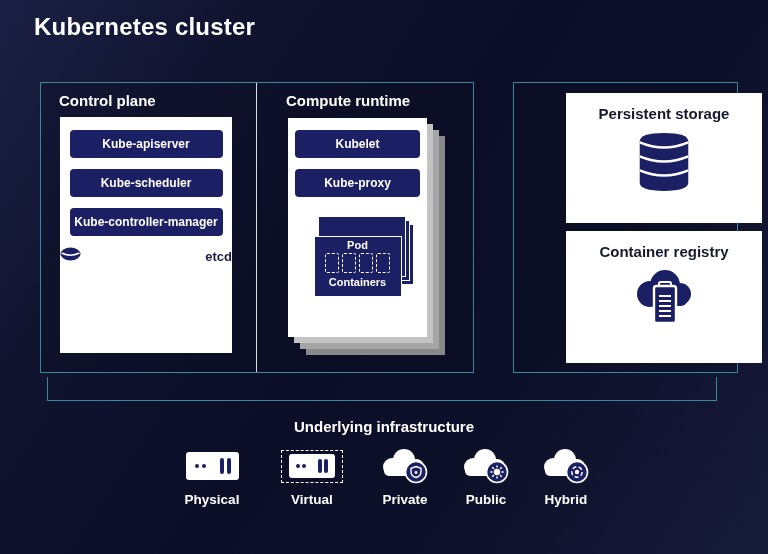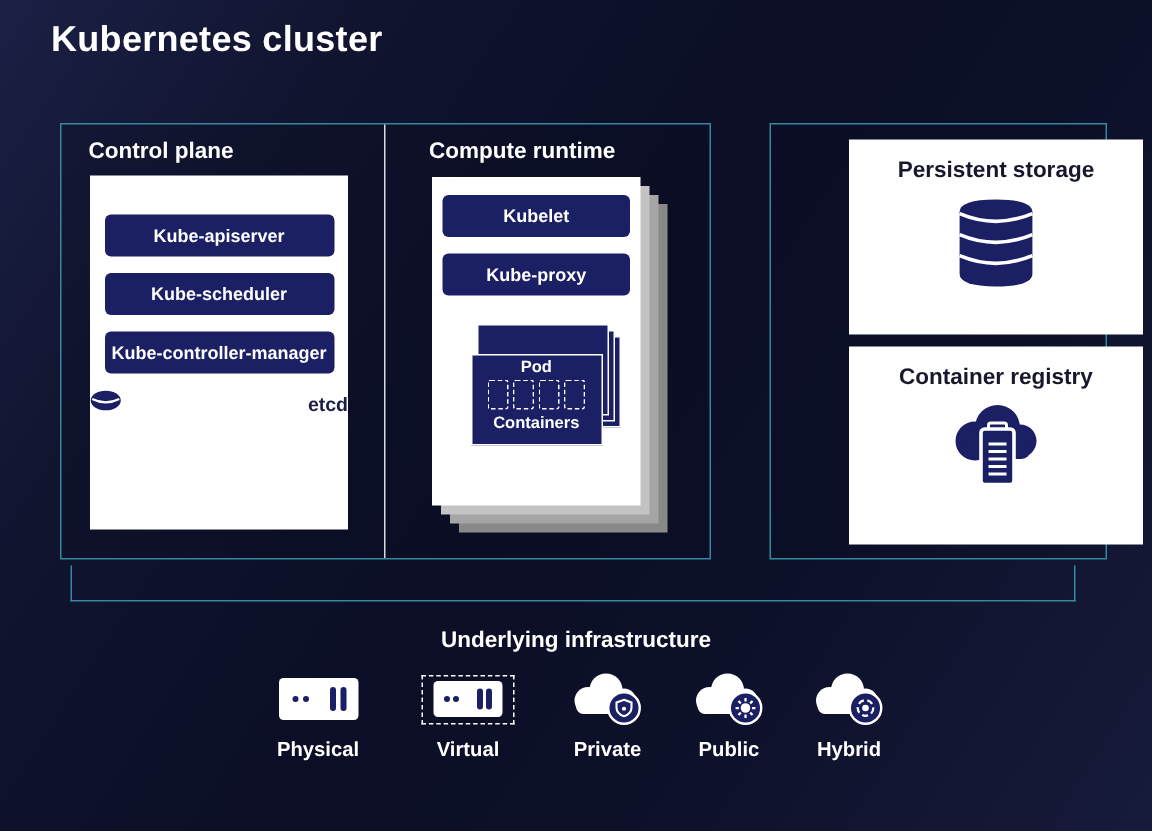--- a/index.html
+++ b/index.html
@@ -18,21 +18,21 @@
     background:rgba(8,10,28,0.25);
   }
   .section { position:relative; box-sizing:border-box; }
   .section-cp { width:216px; border-right:1px solid rgba(255,255,255,0.85); }
   .section-cm { flex:1; }
   .section-heading { position:absolute; top:9px; color:#fff; font-size:15px; font-weight:bold; white-space:nowrap; }
   .section-cp .section-heading { left:18px; }
   .section-cm .section-heading { left:29px; }
 
   .white-card { position:absolute; background:#ffffff; }
-  .cp-card { left:19px; top:34px; width:172px; height:236px; padding-top:26px; box-sizing:border-box; }
+  .cp-card { left:19px; top:34px; width:172px; height:236px; padding-top:13px; box-sizing:border-box; }
 
   .pill {
     display:block; margin:0 auto 11px auto; height:28px; line-height:28px;
     background:#1b1f63; border-radius:4px; color:#fff; font-weight:bold;
     font-size:12px; text-align:center; white-space:nowrap;
   }
   .cp-card .pill { width:153px; }
   .cm-card .pill { width:125px; }
 
   .etcd-row { display:flex; align-items:center; justify-content:space-between; gap:7px; margin-top:7px; }

